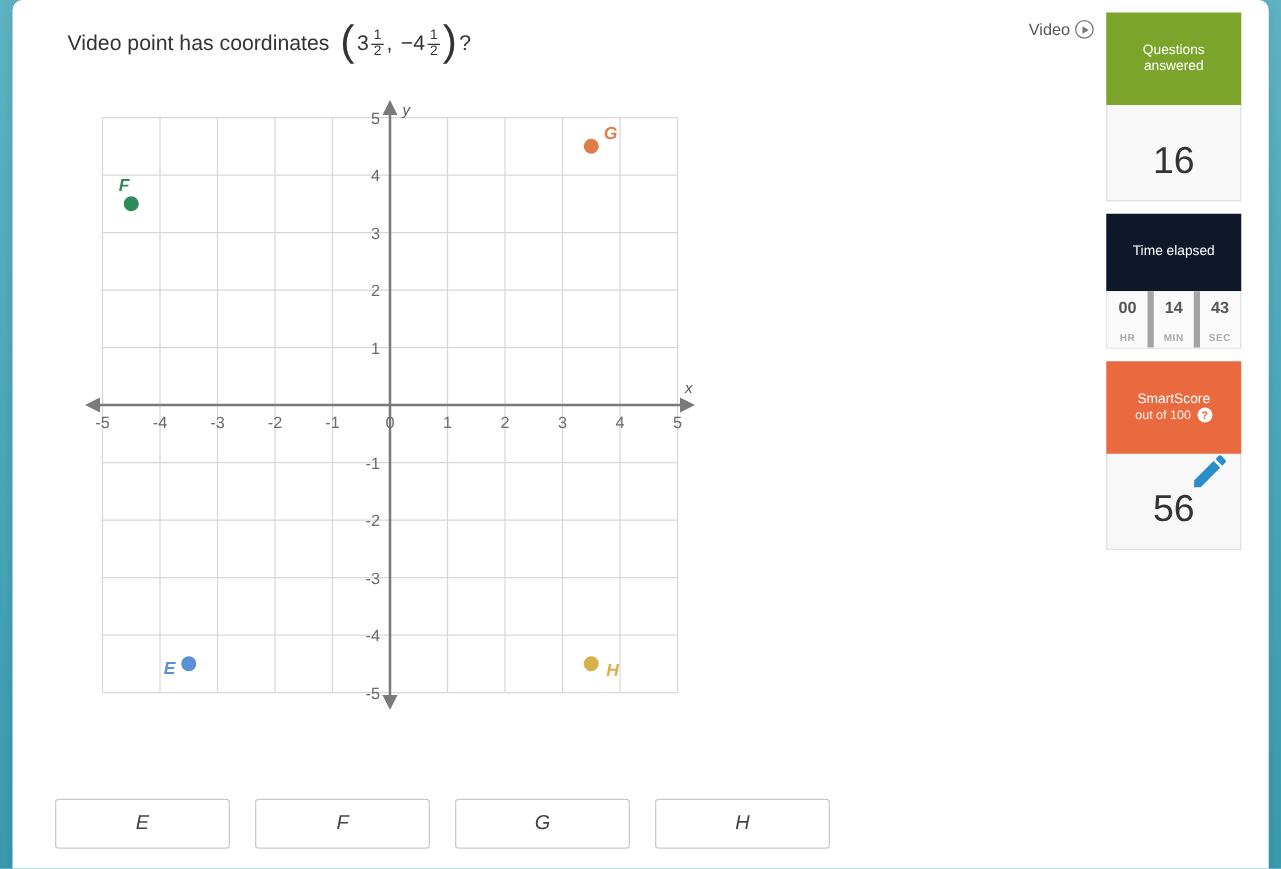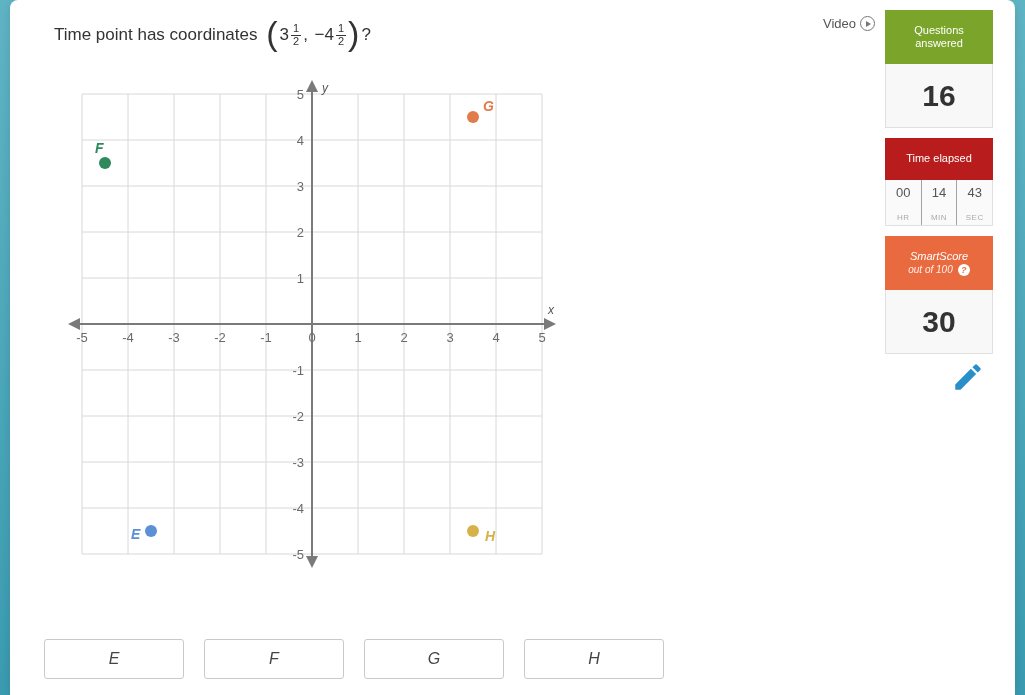--- a/index.html
+++ b/index.html
@@ -45,28 +45,28 @@
     content:""; display:block; width:0;height:0;
     border-left:5px solid #777; border-top:3px solid transparent; border-bottom:3px solid transparent;
     margin-left:1px;
   }
   .side-panel {
     width: 108px;
     display:flex; flex-direction:column; gap:0;
     text-align:center;
     font-size:12px;
   }
-  .badge { color:#fff; padding:14px 4px; font-size:11px; line-height:1.2;text-align:center; }
+  .badge { color:#fff; padding:24px 4px; font-size:11px; line-height:1.2;text-align:center; }
   .badge.green { background:#7aa52a; }
-  .badge.blue  { background:#b91c1c; }
-  .badge.orange{ background:#e96a3f; position:relative;font-style:italic;}
-  .big-num { background:#f8f8f8; color:#333; font-size:30px; font-weight:bold; padding:15px 0 14px; border:1px solid #e0e0e0; border-top:none;}
-  .time-row { display:flex; border:1px solid #e0e0e0; border-top:none;}
+  .badge.blue  { background:#0f172a; }
+  .badge.orange{ background:#e96a3f; position:relative;}
+  .big-num { background:#f8f8f8; color:#333; font-size:30px; font-weight:normal; padding:28px 0 14px; border:1px solid #e0e0e0; border-top:none;}
+  .time-row { display:flex; border:1px solid #e0e0e0; border-top:none;font-weight:bold;}
   .time-cell { flex:1; padding:5px 0 3px; background:#fafafa;}
-  .time-cell + .time-cell { border-left:1px solid #a3a3a3;}
+  .time-cell + .time-cell { border-left:5px solid #a3a3a3;}
   .time-v { font-size:13px; color:#555;}
   .time-l { font-size:8px; color:#aaa; letter-spacing:.5px;margin-top:13px;}
   .info-dot{
     display:inline-block;width:12px;height:12px;border-radius:50%;
     background:#fff;color:#e96a3f;font-size:9px;line-height:12px;font-weight:bold;
     margin-left:2px;
   }
   .gap { height:10px; }
   .pencil {
     position:absolute; right:30px; top:360px; cursor:pointer;
@@ -134,32 +134,32 @@
             <div class="time-v">43</div>
             <div class="time-l">SEC</div>
           </div>
       </div>
       <div class="gap"></div>
       <div class="badge orange">
         <span>SmartScore</span><br>
         <span style="font-size:10px;opacity:.9">out of 100</span>
         <span class="info-dot">?</span>
       </div>
-      <div class="big-num">30</div>
+      <div class="big-num">56</div>
     </div>
   </div>
 
   <div class="pencil">
     <svg width="34" height="34" viewBox="0 0 24 24">
         <path fill="#2a8fc9" d="M3 17.25V21h3.75l11-11.04-3.75-3.75L3 17.25zM20.71 7.04a1 1 0 0 0 0-1.41l-2.34-2.34a1 1 0 0 0-1.41 0l-1.83 1.83 3.75 3.75 1.83-1.83z"></path>
       </svg>
   </div>
 
   <div class="question">
-    <span>Time point has coordinates</span>
+    <span>Video point has coordinates</span>
     &nbsp;<span class="paren">(</span>
     <span class="mixed">
       <span class="whole">3</span>
       <span class="frac">
           <span class="n">1</span>
           <span class="d">2</span>
         </span>
     </span>
     <span>,&nbsp;</span>
     <span class="mixed">

